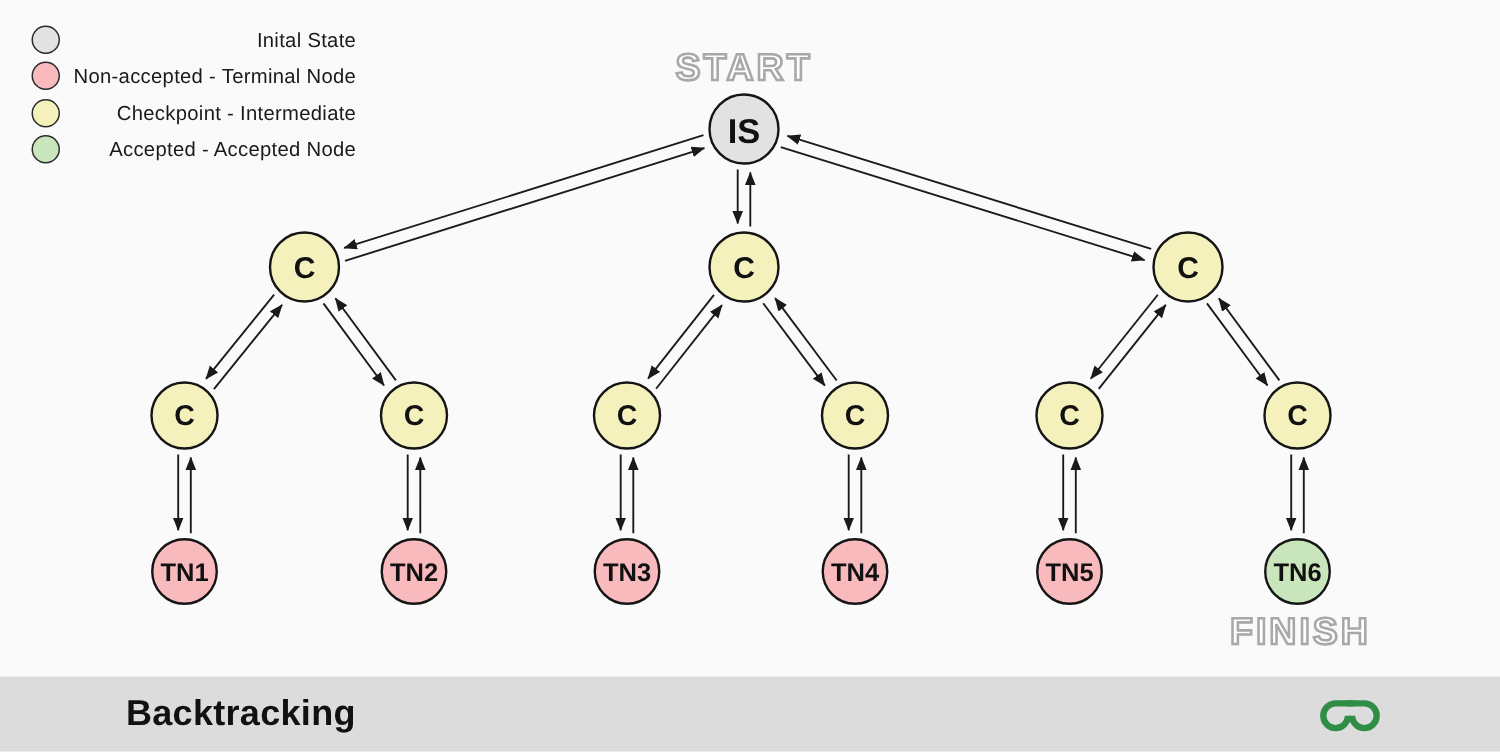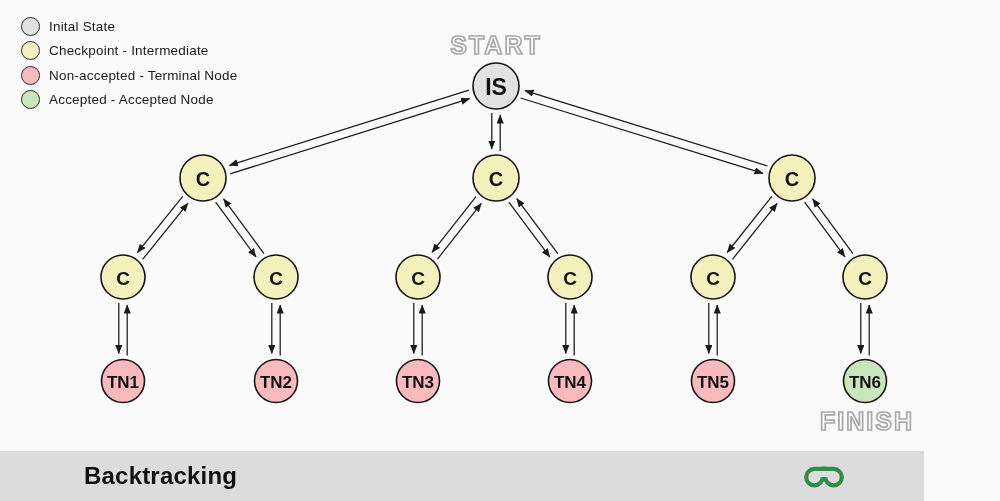--- a/index.html
+++ b/index.html
@@ -6,39 +6,39 @@
   body {
     width:1000px; height:501px; position:relative; overflow:hidden;
     background:#fafafa;
     font-family:"Liberation Sans", "DejaVu Sans", sans-serif;
   }
   .stage { position:absolute; left:0; top:0; width:1000px; height:451px; }
   #tree-svg { position:absolute; left:0; top:0; }
 
   
   .legend { position:absolute; left:21px; top:16px; z-index:5; }
-  .legend-item { display:flex; align-items:center; margin-bottom:4.5px; height:20px; }
+  .legend-item { display:flex; align-items:center; margin-bottom:4.5px; height:20px;justify-content:space-between; }
   .legend-swatch {
     width:19px; height:19px; border-radius:50%; box-sizing:border-box;
     border:1.4px solid #2b2b2b; margin-right:9px; flex:0 0 auto;
   }
   .legend-label { font-size:13.5px; color:#1a1a1a; letter-spacing:0.2px; white-space:nowrap; }
 
   
   .outline-label {
     position:absolute; transform:translateX(-50%); z-index:4;
     font-size:25px; font-weight:800; letter-spacing:2px; white-space:nowrap;
     color:#ffffff; -webkit-text-stroke:1.7px #a8a8a8;
   }
   #start-label  { left:496px; top:31px; }
   #finish-label { left:867px; top:407px; }
 
   
   .footer {
-    position:absolute; left:0; bottom:0; width:924px; height:50px;
+    position:absolute; left:0; bottom:0; width:1000px; height:50px;
     display:flex; align-items:center;
   }
   .footer-title {
     margin-left:84px; font-size:24px; font-weight:bold; color:#111111;
     letter-spacing:0.2px;
   }
   .footer-logo { position:absolute; right:79px; top:50%; transform:translateY(-50%); }
 
   
   text.node-label {
@@ -155,26 +155,26 @@
         </g>
       </g>
     </svg>
 
   <div class="legend">
       <div class="legend-item">
         <span class="legend-swatch" style="background: rgb(226, 226, 226);"></span>
         <span class="legend-label">Inital State</span>
       </div>
       <div class="legend-item">
+        <span class="legend-swatch" style="background: rgb(249, 186, 189);"></span>
+        <span class="legend-label">Non-accepted - Terminal Node</span>
+      </div>
+      <div class="legend-item">
         <span class="legend-swatch" style="background: rgb(244, 241, 189);"></span>
         <span class="legend-label">Checkpoint - Intermediate</span>
-      </div>
-      <div class="legend-item">
-        <span class="legend-swatch" style="background: rgb(249, 186, 189);"></span>
-        <span class="legend-label">Non-accepted - Terminal Node</span>
       </div>
       <div class="legend-item">
         <span class="legend-swatch" style="background: rgb(201, 229, 188);"></span>
         <span class="legend-label">Accepted - Accepted Node</span>
       </div>
     </div>
 
   <div id="start-label" class="outline-label">START</div>
   <div id="finish-label" class="outline-label">FINISH</div>
 </div>

